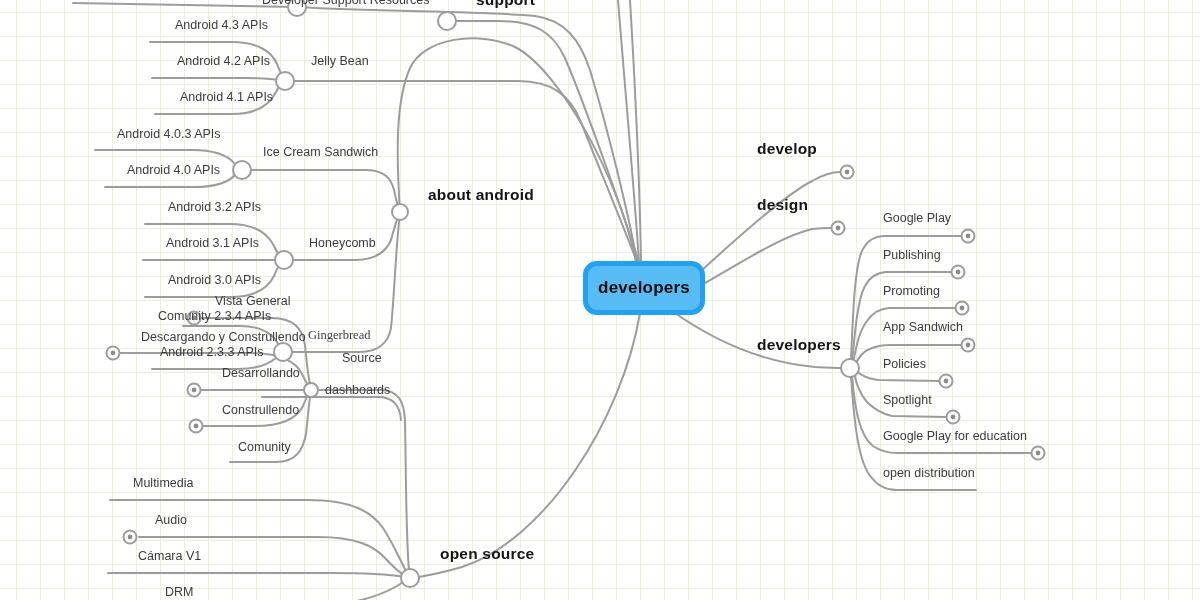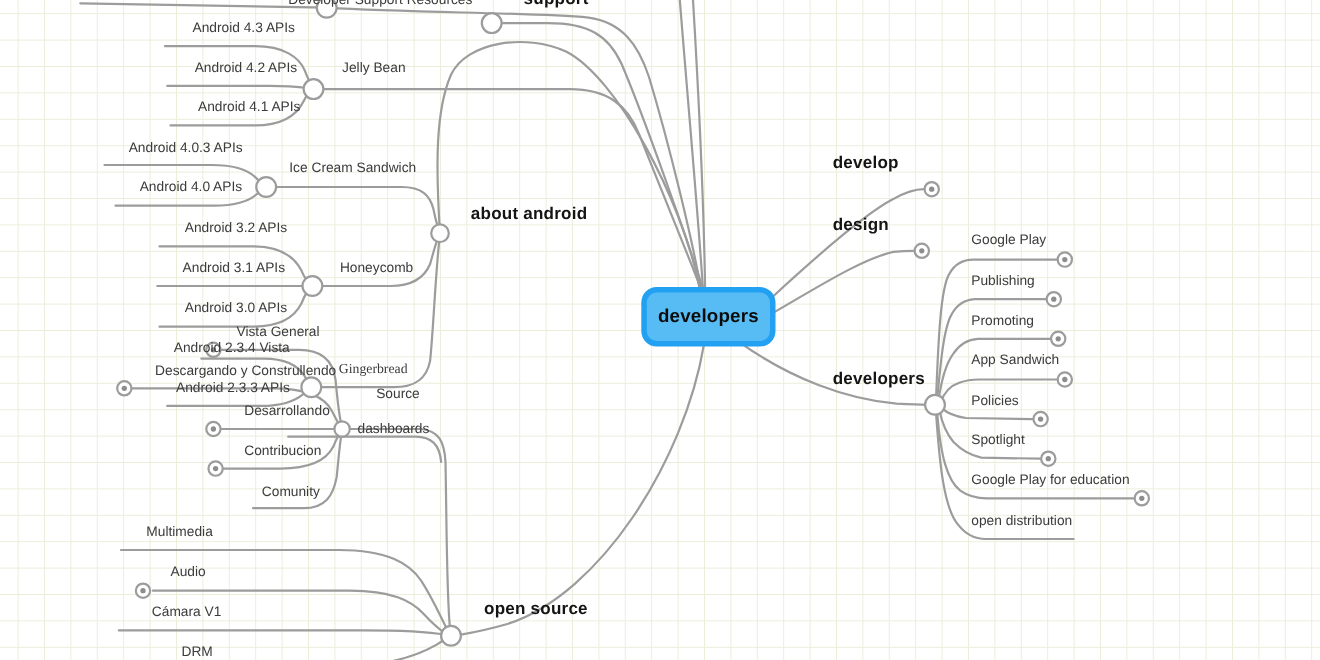--- a/index.html
+++ b/index.html
@@ -132,28 +132,28 @@
       <div class="label" style="left: 180px; top: 90px;">Android 4.1 APIs</div>
       <div class="label" style="left: 117px; top: 127px;">Android 4.0.3 APIs</div>
       <div class="label" style="left: 263px; top: 145px;">Ice Cream Sandwich</div>
       <div class="label" style="left: 127px; top: 163px;">Android 4.0 APIs</div>
       <div class="label bold" style="left: 428px; top: 186px;">about android</div>
       <div class="label" style="left: 168px; top: 200px;">Android 3.2 APIs</div>
       <div class="label" style="left: 166px; top: 236px;">Android 3.1 APIs</div>
       <div class="label" style="left: 309px; top: 236px;">Honeycomb</div>
       <div class="label" style="left: 168px; top: 273px;">Android 3.0 APIs</div>
       <div class="label" style="left: 215px; top: 294px;">Vista General</div>
-      <div class="label" style="left: 158px; top: 309px;">Android 2.3.4 Vista</div>
+      <div class="label" style="left: 158px; top: 309px;">Comunity 2.3.4 APIs</div>
       <div class="label" style="left: 141px; top: 330px;">Descargando y Construllendo</div>
       <div class="label" style="left: 308px; top: 328px; font-family: Liberation Serif, serif;">Gingerbread</div>
       <div class="label" style="left: 160px; top: 345px;">Android 2.3.3 APIs</div>
       <div class="label" style="left: 222px; top: 366px;">Desarrollando</div>
       <div class="label" style="left: 342px; top: 351px;">Source</div>
       <div class="label" style="left: 325px; top: 383px;">dashboards</div>
-      <div class="label" style="left: 222px; top: 403px;">Contribucion</div>
+      <div class="label" style="left: 222px; top: 403px;">Construllendo</div>
       <div class="label" style="left: 238px; top: 440px;">Comunity</div>
       <div class="label" style="left: 133px; top: 476px;">Multimedia</div>
       <div class="label" style="left: 155px; top: 513px;">Audio</div>
       <div class="label" style="left: 138px; top: 549px;">Cámara V1</div>
       <div class="label" style="left: 165px; top: 585px;">DRM</div>
       <div class="label bold" style="left: 757px; top: 140px;">develop</div>
       <div class="label bold" style="left: 757px; top: 196px;">design</div>
       <div class="label bold" style="left: 757px; top: 336px;">developers</div>
       <div class="label" style="left: 883px; top: 211px;">Google Play</div>
       <div class="label" style="left: 883px; top: 248px;">Publishing</div>

